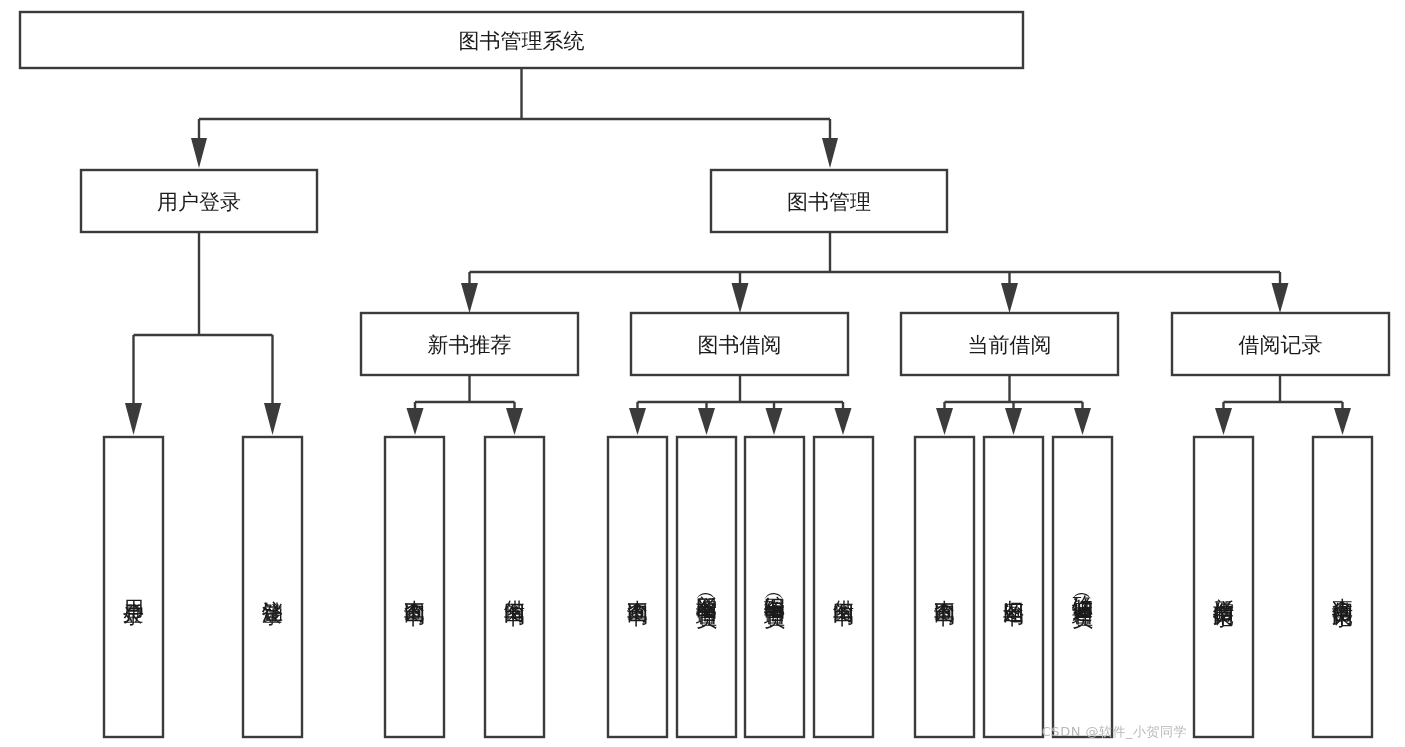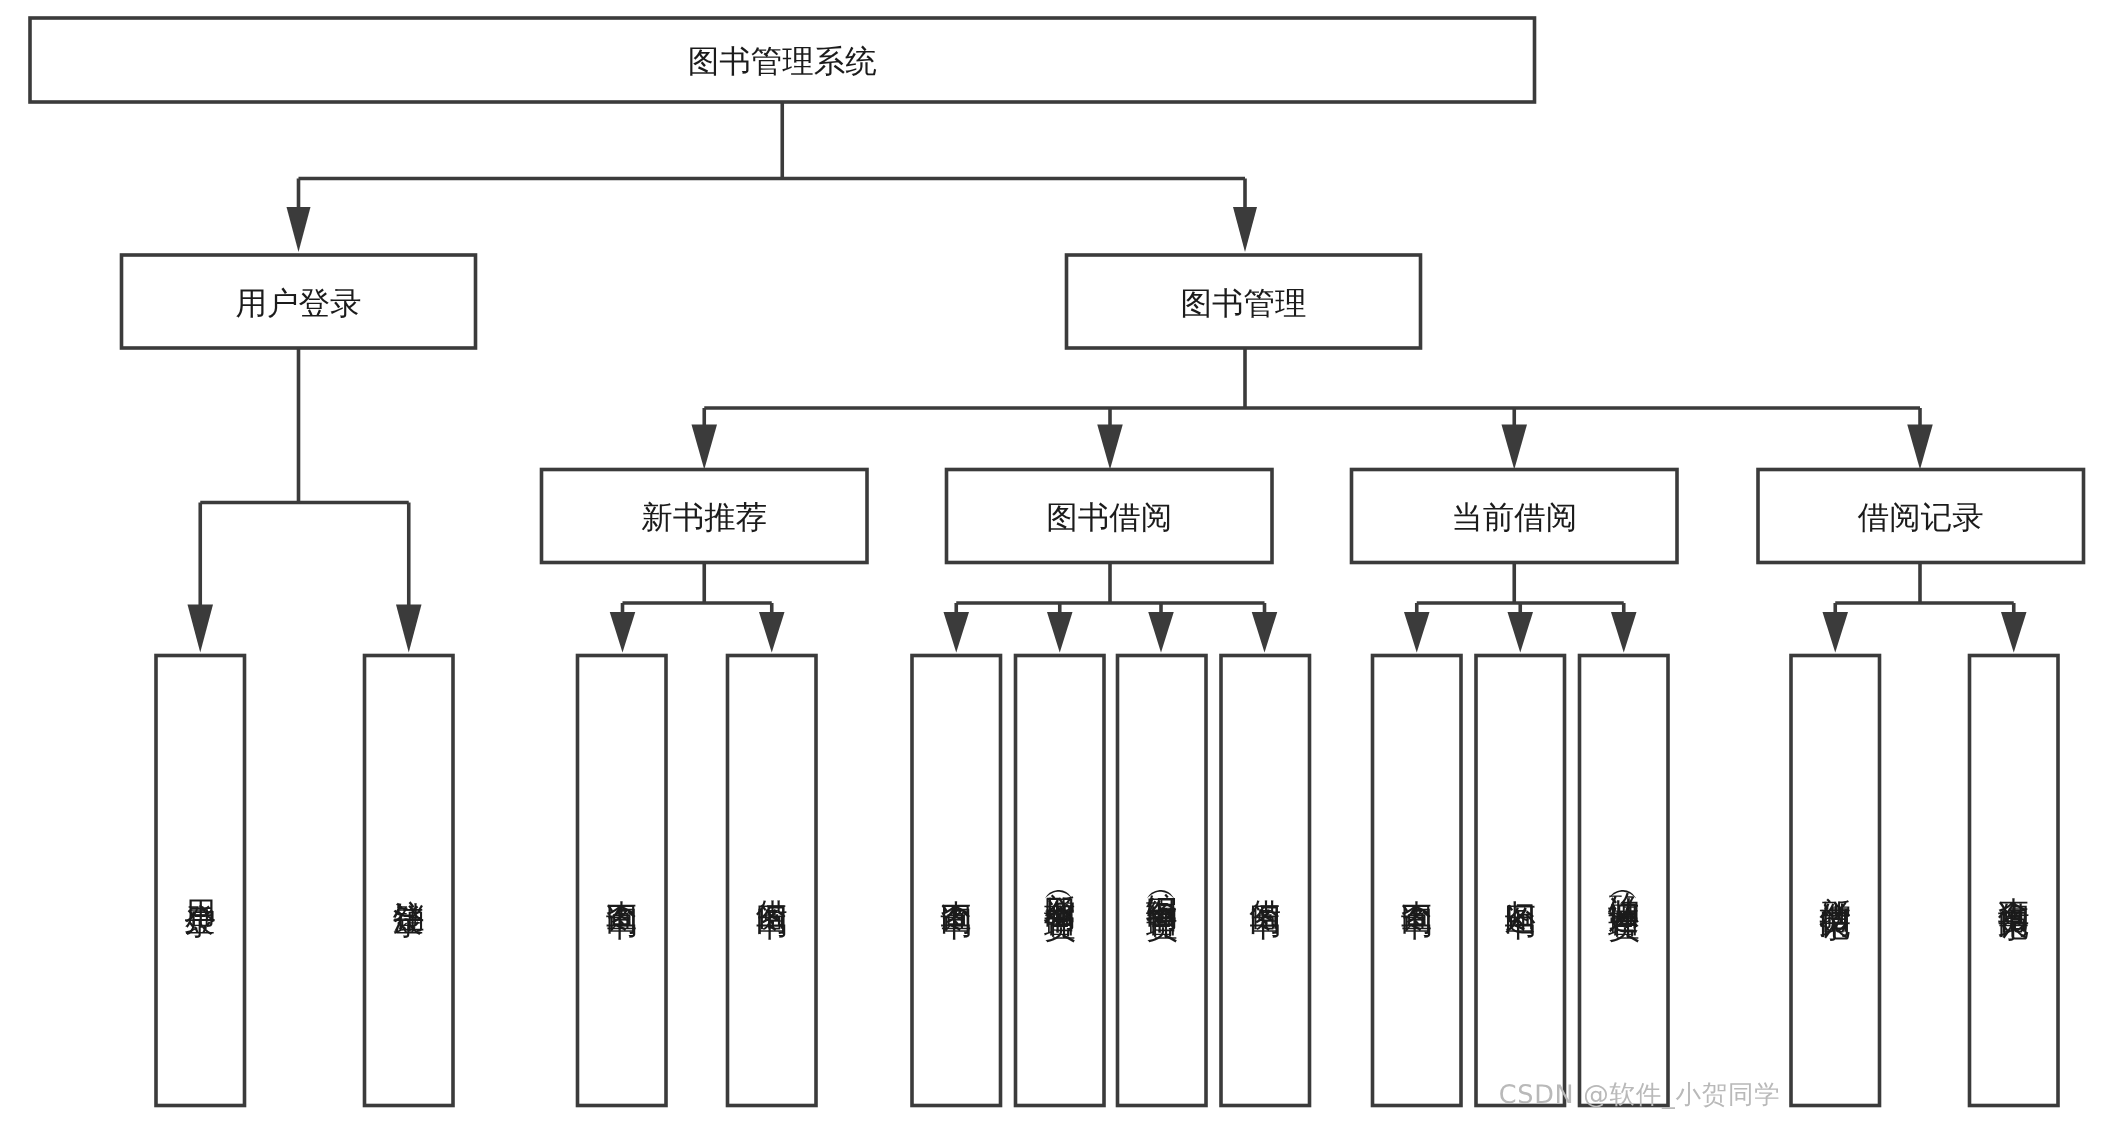--- a/index.html
+++ b/index.html
@@ -61,21 +61,21 @@
     align-items: center;
     justify-content: center;
     white-space: nowrap;
     pointer-events: none;
   }
   .watermark {
     position: absolute;
     right: 10px;
     bottom: 6px;
     font-family: "DejaVu Sans", "Liberation Sans", sans-serif;
-    font-size: 17px;
+    font-size: 13px;
     color: #b9b9b9;
     white-space: nowrap;
     letter-spacing: 0.5px;
   }
 </style>
 </head>
 <body>
 
 <div id="diagram-root">
 

